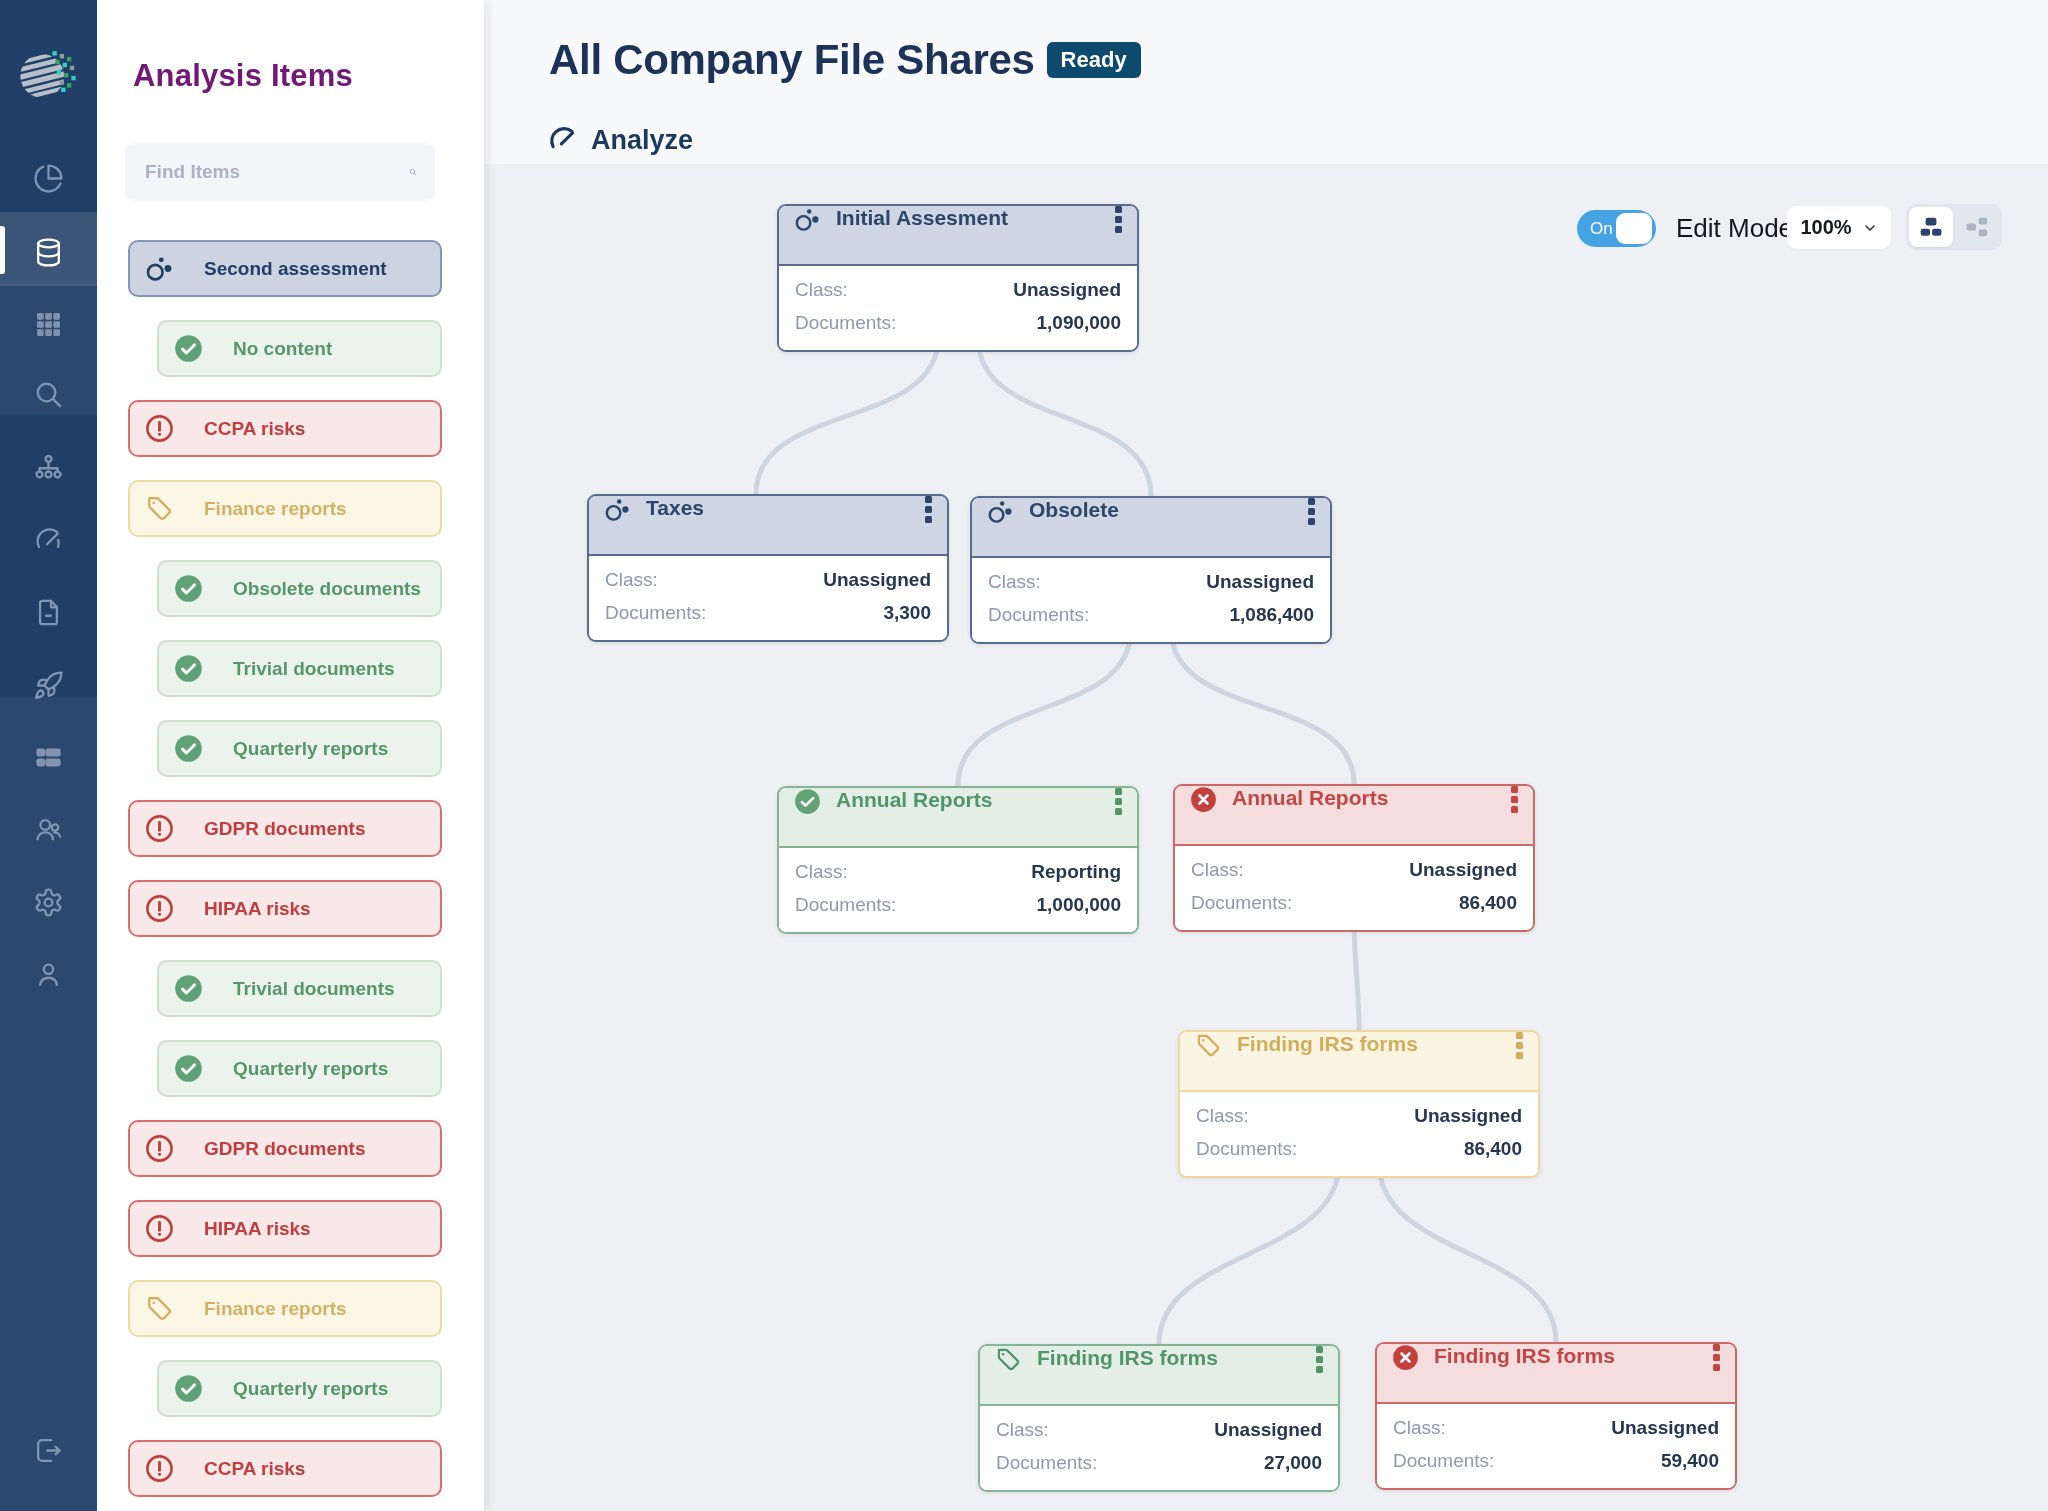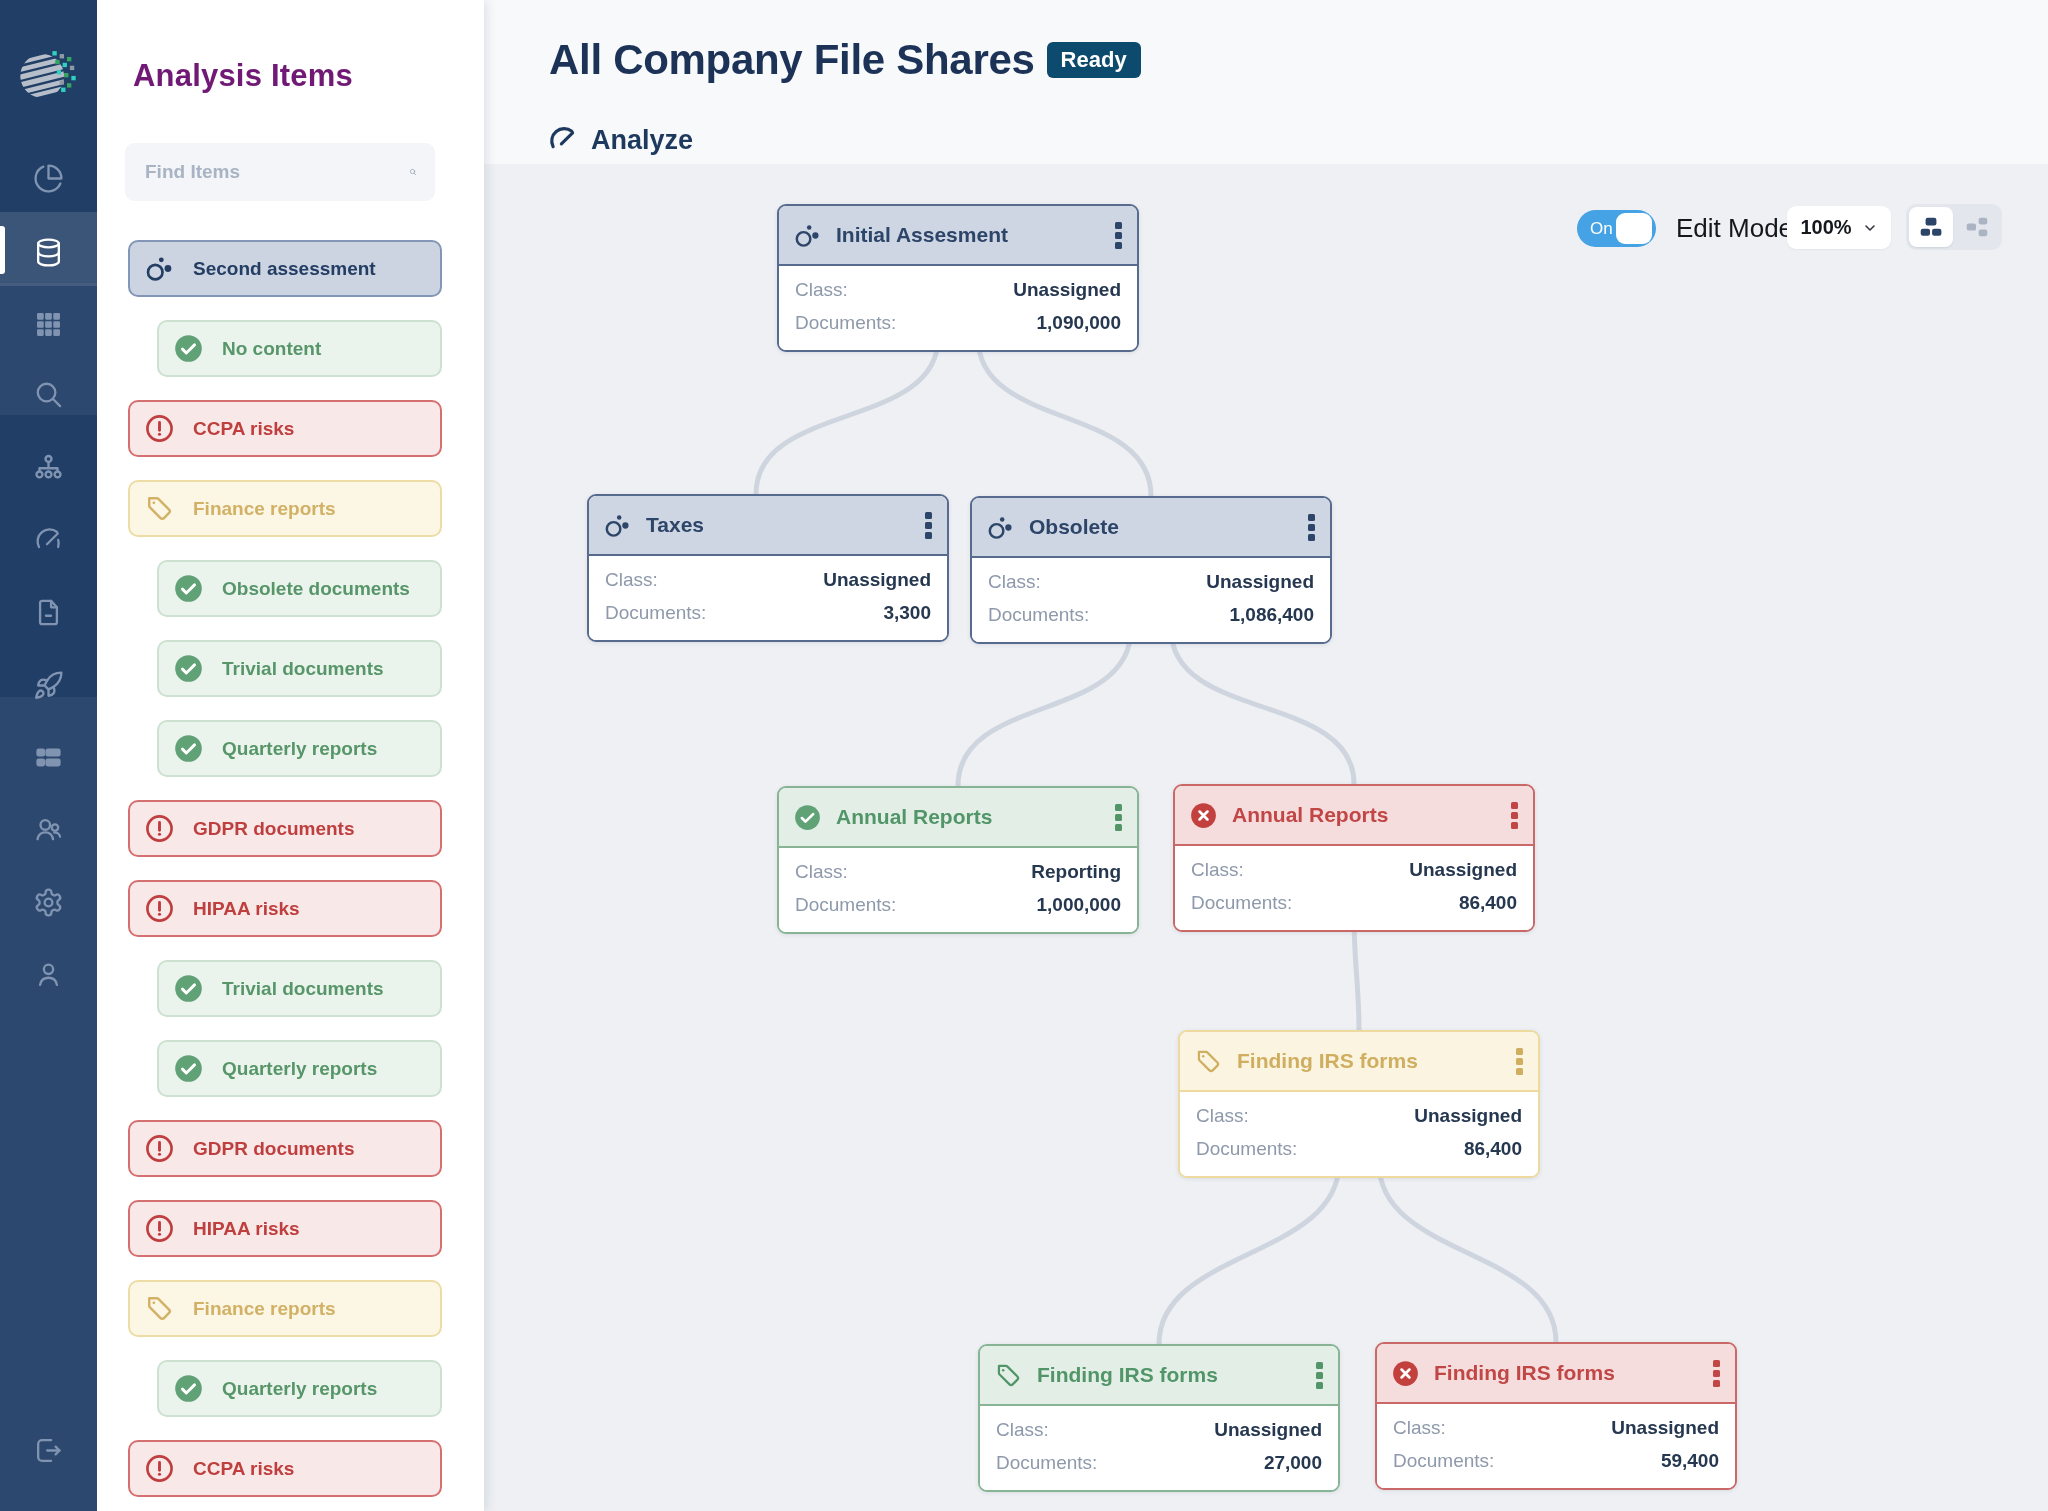--- a/index.html
+++ b/index.html
@@ -24,21 +24,21 @@
   #panel{position:absolute;left:97px;top:0;width:387px;height:1511px;background:#fff;z-index:5;
          box-shadow:3px 0 10px rgba(40,60,100,.12);}
   #panel h1{margin:0;position:absolute;left:36px;top:58px;font-size:31px;font-weight:700;color:#701a75;letter-spacing:.2px;}
   #search-box{position:absolute;left:28px;top:143px;width:310px;height:58px;background:#f3f5f9;border-radius:9px;
               display:flex;align-items:center;padding:0 18px;box-sizing:border-box;}
   #search-box input{flex:1;border:none;background:transparent;outline:none;font-family:inherit;
                     font-size:19px;font-weight:600;color:#3c4a63;}
   #search-box input::placeholder{color:#a9b3c3;}
   #search-box svg{width:24px;height:24px;stroke:#8d98ab;fill:none;stroke-width:2;stroke-linecap:round;}
   #items{position:absolute;left:31px;top:240px;width:314px;}
-  .s-item{height:57px;border:2px solid;border-radius:10px;display:flex;align-items:center;gap:19px;
+  .s-item{height:57px;border:2px solid;border-radius:10px;display:flex;align-items:center;gap:30px;
           padding:0 15px;box-sizing:border-box;margin-bottom:23px;font-size:19px;font-weight:600;cursor:pointer;background:#fff;}
   .s-item .item-icon{display:flex;}
   .s-item .item-icon svg{width:29px;height:29px;}
   .t-selected{background:#ccd4e2;border-color:#8496b6;color:#233d63;}
   .t-green{background:#ebf3ed;border-color:#cde1d1;color:#579669;margin-left:29px;}
   .t-red{background:#f9e8e8;border-color:#d66f6f;color:#bf3e3e;}
   .t-yellow{background:#fcf6e5;border-color:#eedca6;color:#d2b166;}
 
   
   #main{position:absolute;left:484px;top:0;right:0;bottom:0;background:#eef0f3;}
@@ -65,21 +65,21 @@
                 display:flex;align-items:center;padding:3px;box-sizing:border-box;gap:2px;}
   .layout-btn{width:45px;height:40px;border-radius:8px;display:flex;align-items:center;justify-content:center;cursor:pointer;}
   .layout-btn.active{background:#fff;box-shadow:0 1px 2px rgba(30,50,90,.10);}
   .layout-btn svg{width:26px;height:26px;}
 
   
   #edges{position:absolute;left:-484px;top:0;width:2048px;height:1511px;z-index:1;pointer-events:none;}
   #edges path{fill:none;stroke:#cfd5df;stroke-width:5;stroke-linecap:round;}
   .node{position:absolute;width:362px;border:2px solid;border-radius:9px;background:#fff;box-sizing:border-box;
         z-index:2;box-shadow:0 1px 4px rgba(30,50,90,.10);cursor:pointer;}
-  .node-header{height:58px;display:flex;align-items:center;gap:15px;padding:0 15px;
+  .node-header{height:58px;display:flex;align-items:flex-start;gap:15px;padding:0 15px;
                border-radius:7px 7px 0 0;font-size:21px;font-weight:700;border-bottom:2px solid;}
   .node-icon{display:flex;}
   .node-icon svg{width:27px;height:27px;}
   .kebab{margin-left:auto;display:flex;flex-direction:column;gap:3px;cursor:pointer;}
   .kebab i{width:7px;height:7px;background:currentColor;border-radius:1.5px;}
   .node-body{padding:11px 16px 14px;display:flex;flex-direction:column;gap:7px;background:#fff;border-radius:0 0 7px 7px;}
   .nrow{display:flex;justify-content:space-between;font-size:19px;line-height:26px;}
   .nrow .lbl{color:#8e99ab;}
   .nrow .val{font-weight:700;color:#263750;}
   .n-gray{border-color:#566b8e;}   .n-gray .node-header{background:#ced6e3;color:#2d4568;border-color:#566b8e;}

